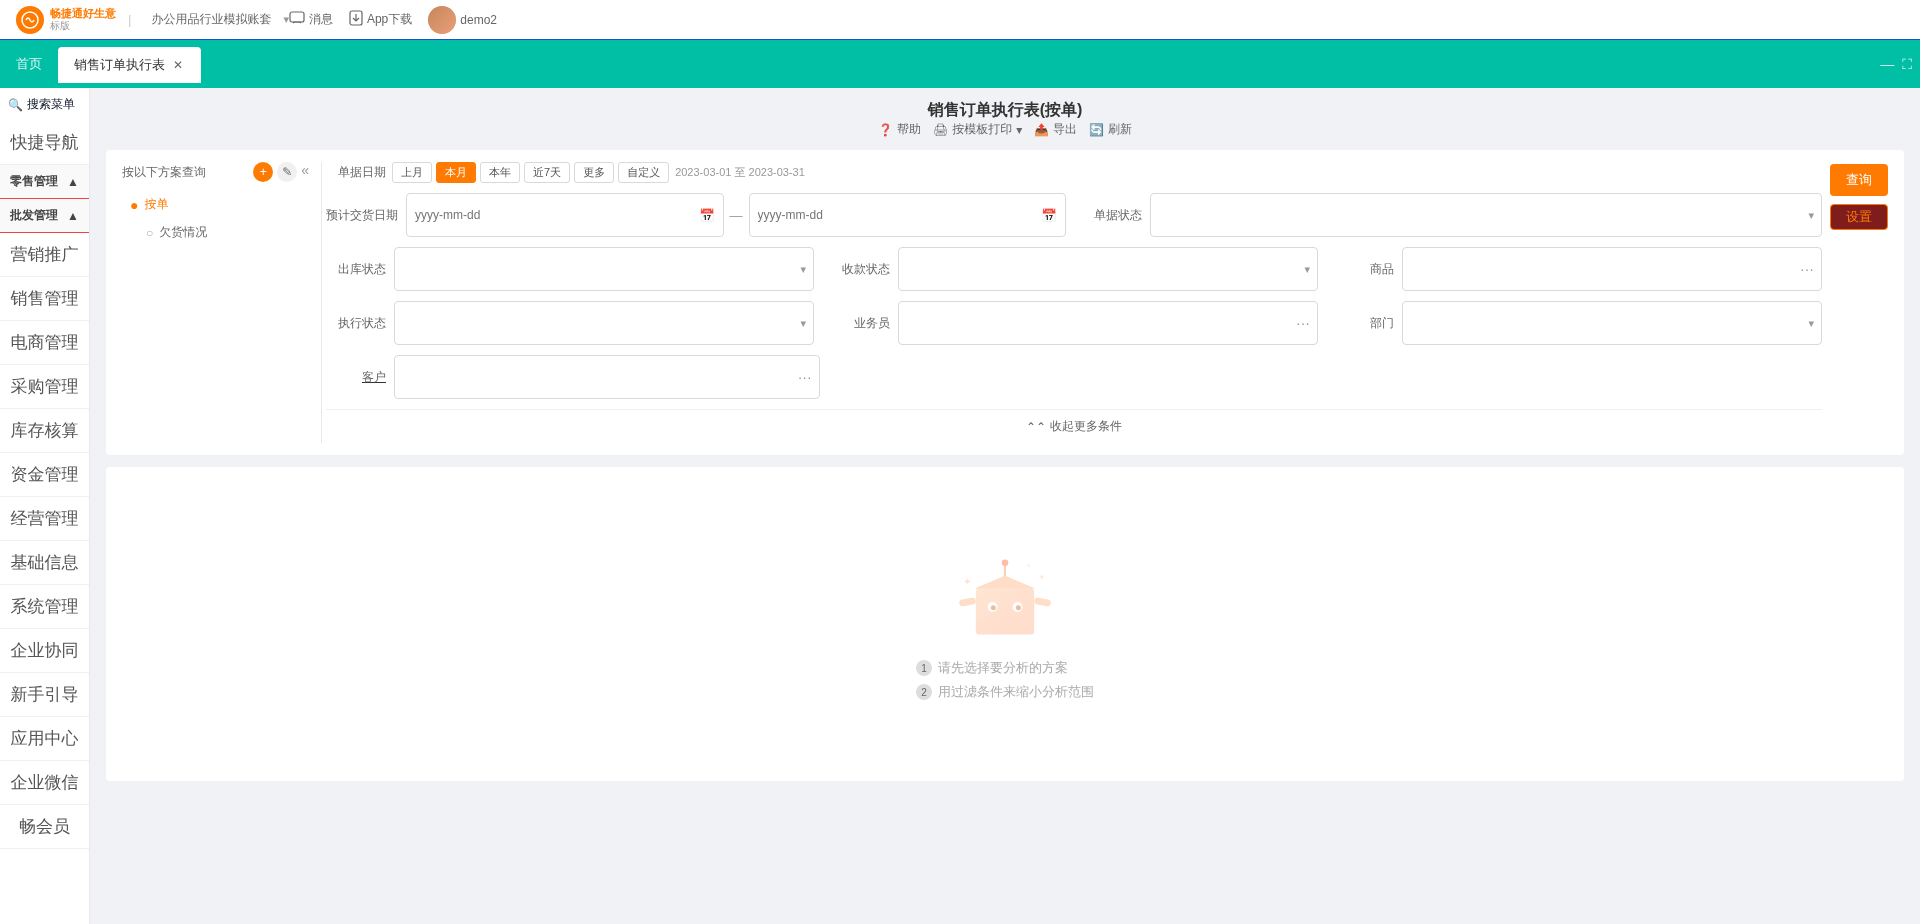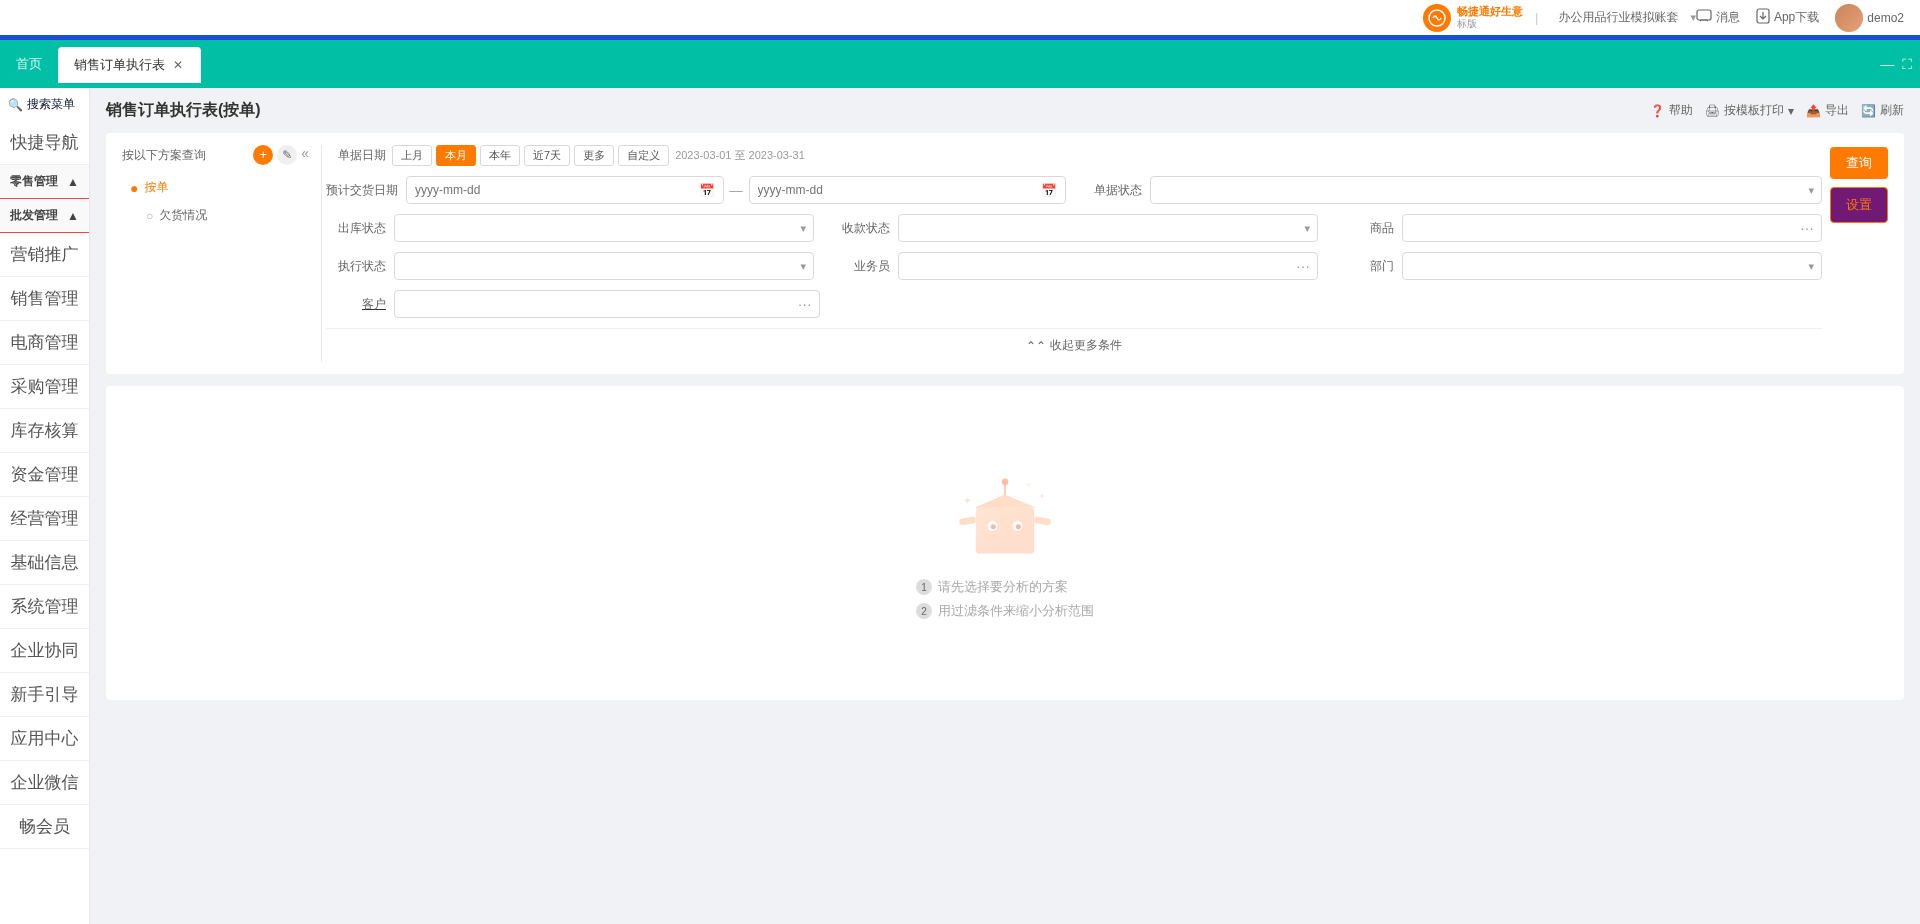--- a/index.html
+++ b/index.html
@@ -4,23 +4,23 @@
   <style>
     * { box-sizing: border-box; margin: 0; padding: 0; }
     body { font-family: 'Microsoft YaHei', Arial, sans-serif; font-size: 13px; background: #f5f5f5; color: #333; height: 924px; overflow: hidden; display: flex; flex-direction: column; }
 
     
     .top-header {
       height: 40px;
       background: #fff;
       display: flex;
       align-items: center;
-      justify-content: flex-end;
+      justify-content: flex-start;
       padding: 0 16px;
-      border-bottom: 5px solid #1d4ed8;
+      border-bottom: 1px solid #1d4ed8;
       flex-shrink: 0;
     }
     .top-header-left {
       display: flex;
       align-items: center;
       gap: 8px;
     }
     .logo-area {
       display: flex;
       align-items: center;
@@ -202,20 +202,21 @@
     .page-content {
       padding: 12px 16px;
     }
 
     
     .page-title-bar {
       display: flex;
       align-items: center;
       justify-content: space-between;
       margin-bottom: 12px;
+      flex-direction: column;
     }
     .page-title {
       font-size: 16px;
       font-weight: bold;
       color: #333;
     }
     .title-actions {
       display: flex;
       align-items: center;
       gap: 12px;
@@ -319,21 +320,21 @@
     }
     .filter-label {
       font-size: 12px;
       color: #666;
       white-space: nowrap;
       min-width: 60px;
       text-align: right;
     }
     .filter-input {
       flex: 1;
-      height: 28px;
+      height: 44px;
       border: 1px solid #d9d9d9;
       border-radius: 4px;
       padding: 0 8px;
       font-size: 12px;
       outline: none;
       background: #fff;
     }
     .filter-input-wrapper {
       flex: 1;
       position: relative;
@@ -413,23 +414,23 @@
       height: 32px;
       padding: 0 16px;
       background: #ff7a00;
       color: #fff;
       border: none;
       border-radius: 4px;
       font-size: 13px;
       cursor: pointer;
     }
     .action-btn-secondary {
-      height: 36px;
+      height: 26px;
       padding: 0 12px;
-      background: #701a75;
+      background: #7f1d1d;
       color: #ff7a00;
       border: 1px solid #ff7a00;
       border-radius: 4px;
       font-size: 13px;
       cursor: pointer;
     }
 
     .collapse-more-btn {
       display: flex;
       align-items: center;

